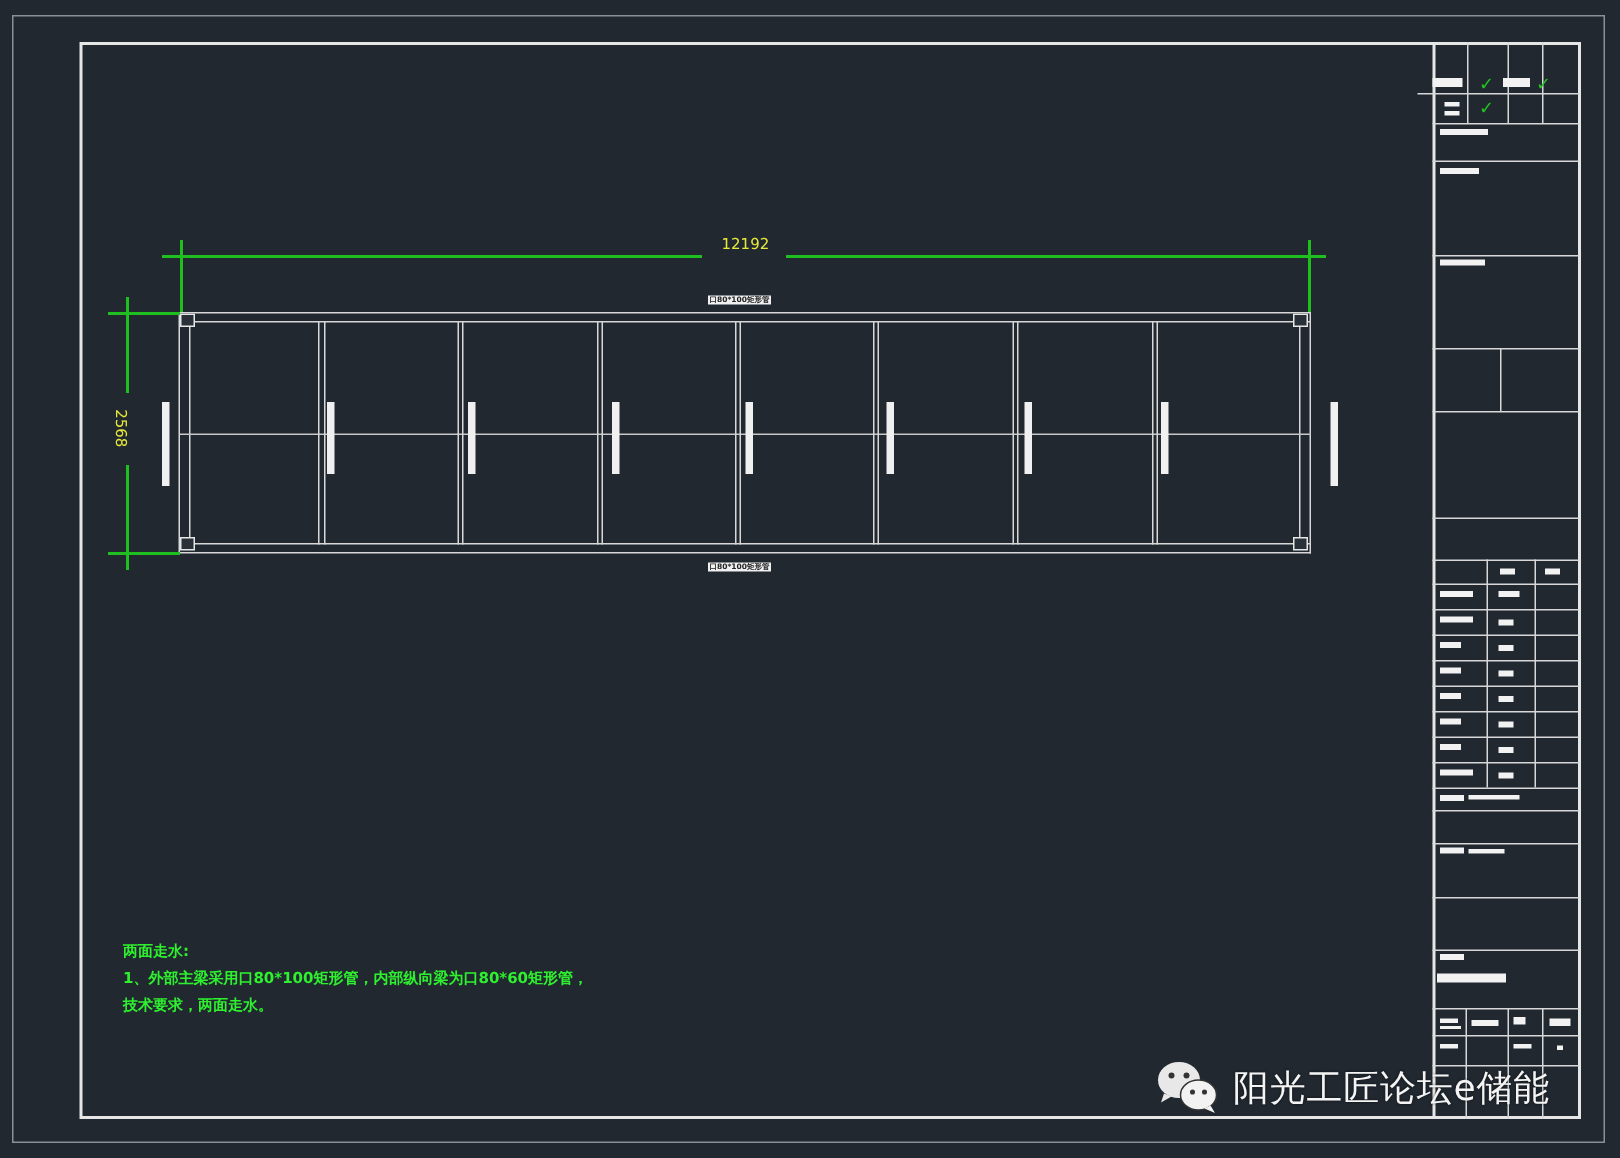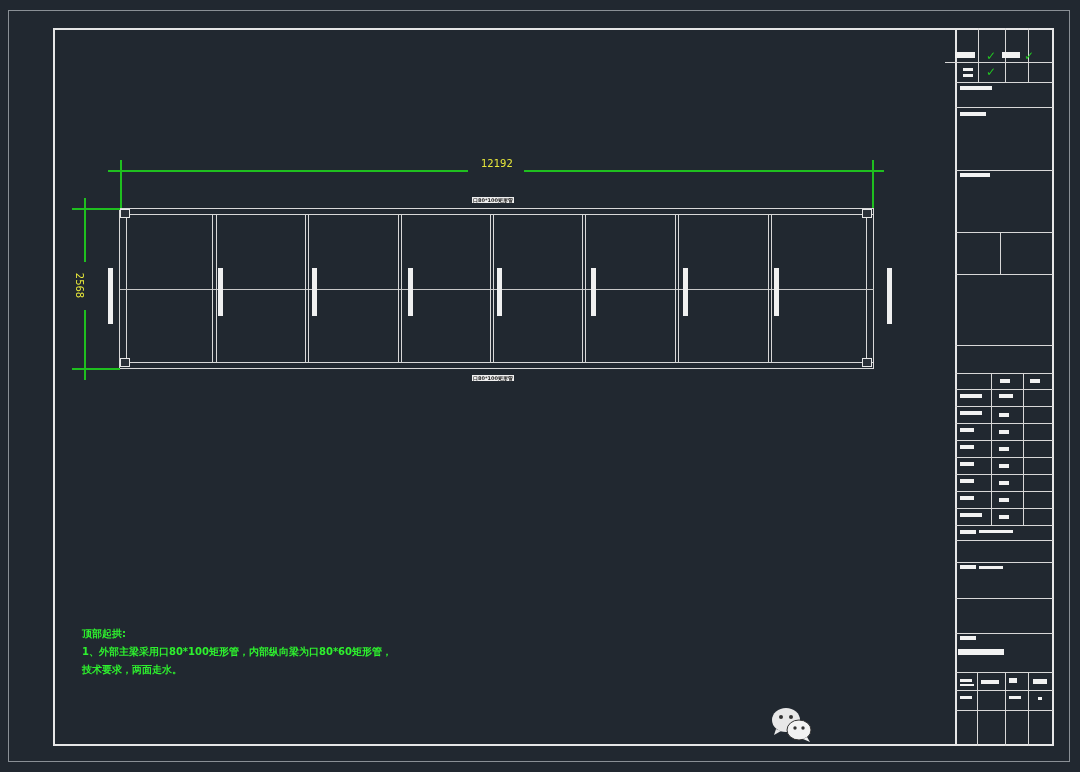--- a/index.html
+++ b/index.html
@@ -83,21 +83,21 @@
 
 <div>
   <div class="gl" style="left:84px; top:198px; width:1.5px; height:182px;"></div>
   <div class="gl" style="left:72px; top:208px; width:48px; height:1.5px;"></div>
   <div class="gl" style="left:72px; top:368px; width:48px; height:1.5px;"></div>
   <div style="position:absolute; left:78px; top:262px; width:14px; height:48px; background:#212830;"></div>
   <div class="dimtxt" style="left:67px; top:280px; transform:rotate(90deg); transform-origin:center;">2568</div>
 </div>
 
 <div>
-  <div class="note" style="left:82px; top:627px;">顶部起拱:</div>
+  <div class="note" style="left:82px; top:627px;">两面走水:</div>
   <div class="note" style="left:82px; top:645px;">1、外部主梁采用口80*100矩形管，内部纵向梁为口80*60矩形管，</div>
   <div class="note" style="left:82px; top:663px;">技术要求，两面走水。</div>
 </div>
 
 <div>
   <div class="vl2" style="left:955px; top:28px; height:718px;"></div>
 
   <div class="hl" style="left:945px; top:62px; width:108px;"></div>
   <div class="vl" style="left:978px; top:28px; height:54px;"></div>
   <div class="vl" style="left:1005px; top:28px; height:54px;"></div>
@@ -188,13 +188,14 @@
   <svg width="44" height="40" viewBox="0 0 44 40">
     <ellipse cx="16" cy="15" rx="14" ry="12" fill="#e8e8e8"></ellipse>
     <path d="M6 24 L4 30 L11 26 Z" fill="#e8e8e8"></path>
     <circle cx="11" cy="12" r="2" fill="#333"></circle>
     <circle cx="21" cy="12" r="2" fill="#333"></circle>
     <ellipse cx="29" cy="25" rx="12" ry="10" fill="#f2f2f2" stroke="#333" stroke-width="1"></ellipse>
     <path d="M37 32 L40 37 L33 34 Z" fill="#f2f2f2"></path>
     <circle cx="25" cy="23" r="1.7" fill="#333"></circle>
     <circle cx="33" cy="23" r="1.7" fill="#333"></circle>
   </svg>
+  <span class="wm-text">阳光工匠论坛e储能</span>
 </div>
 
 </body></html>

